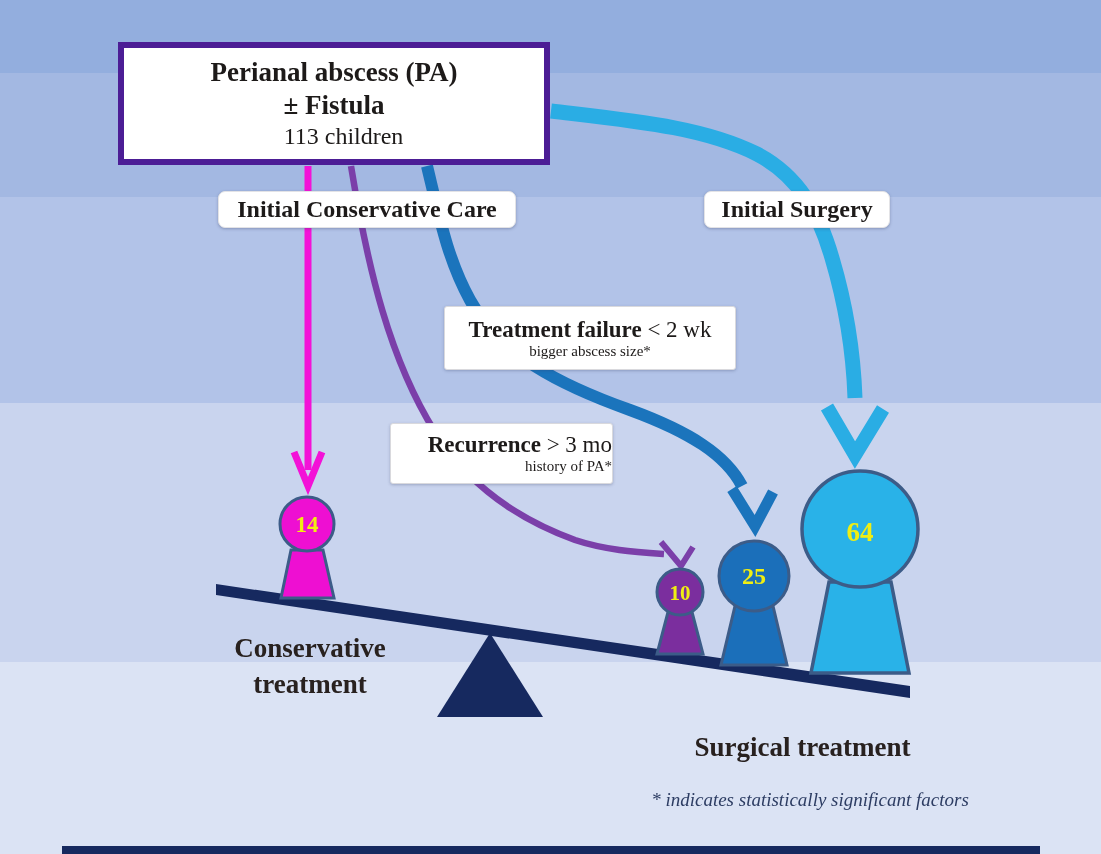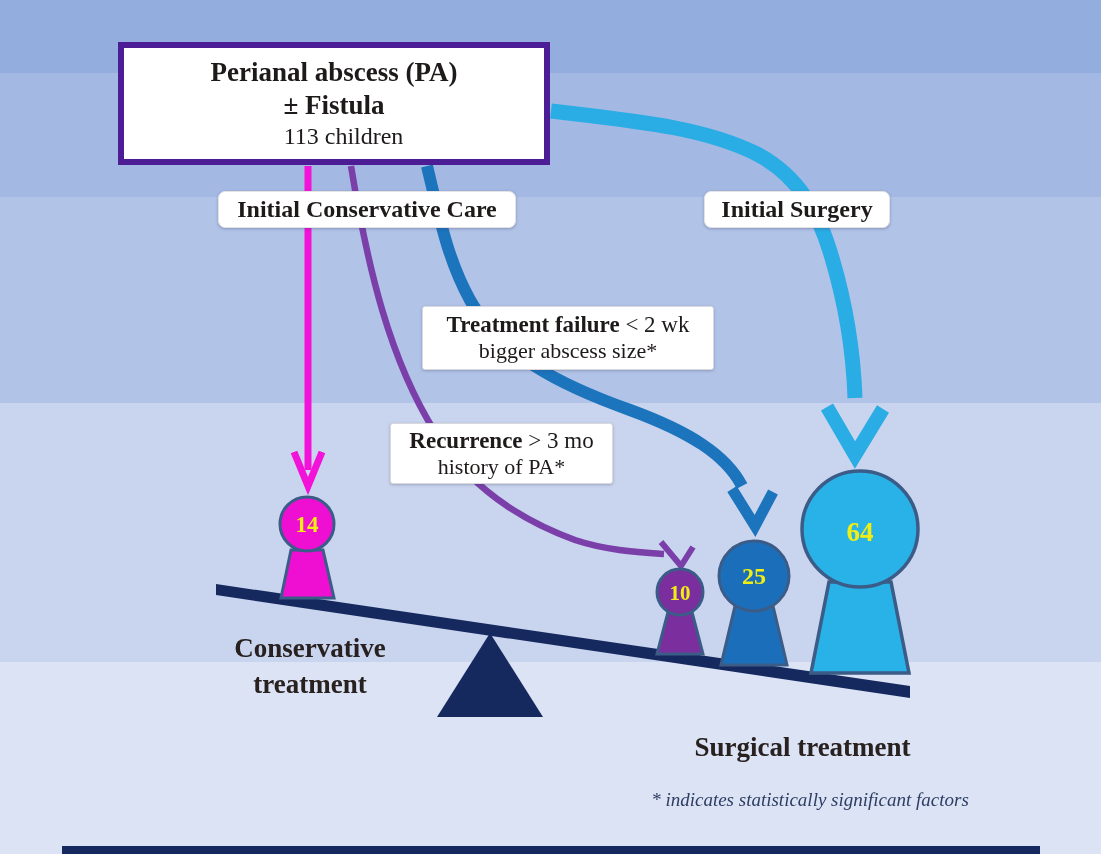--- a/index.html
+++ b/index.html
@@ -26,25 +26,25 @@
     height:37px; line-height:35px;
   }
   .pill-conservative { left:218px; top:191px; width:298px; }
   .pill-surgery      { left:704px; top:191px; width:186px; }
 
   .callout {
     background:#ffffff; border:1px solid #d9d9dd; border-radius:3px;
     box-shadow:0 1px 3px rgba(50,60,100,0.3);
     text-align:center; display:flex; flex-direction:column; justify-content:center;
   }
-  .callout-failure    { left:422px; top:306px; width:292px; height:64px; }
-  .callout-recurrence { left:390px; top:423px; width:223px; height:61px; }
+  .callout-failure    { left:444px; top:306px; width:292px; height:64px; }
+  .callout-recurrence { left:390px; top:423px; width:223px; height:61px;text-align:right; }
   .callout .l1 { font-size:23px; }
   .callout .l1 b { font-weight:bold; }
-  .callout .l2 { font-size:22px; }
+  .callout .l2 { font-size:15px; }
 
   .side-label { font-weight:bold; font-size:27px; text-align:center; color:#28211f; line-height:1.35; }
   .label-conservative { left:210px; top:630px; width:200px; }
   .label-surgical     { left:680px; top:701px; width:245px;margin-top:28px; }
 
   .footnote {
     left:640px; top:789px; width:340px; text-align:center;
     font-style:italic; font-size:19px; color:#2d3d63;
   }
   svg text { font-family:"Liberation Serif", serif; font-weight:bold; }

